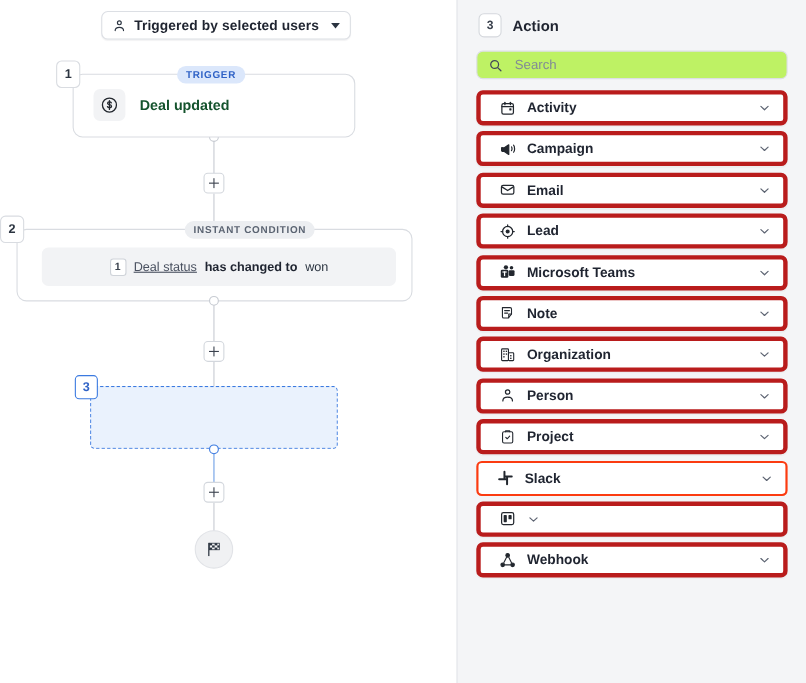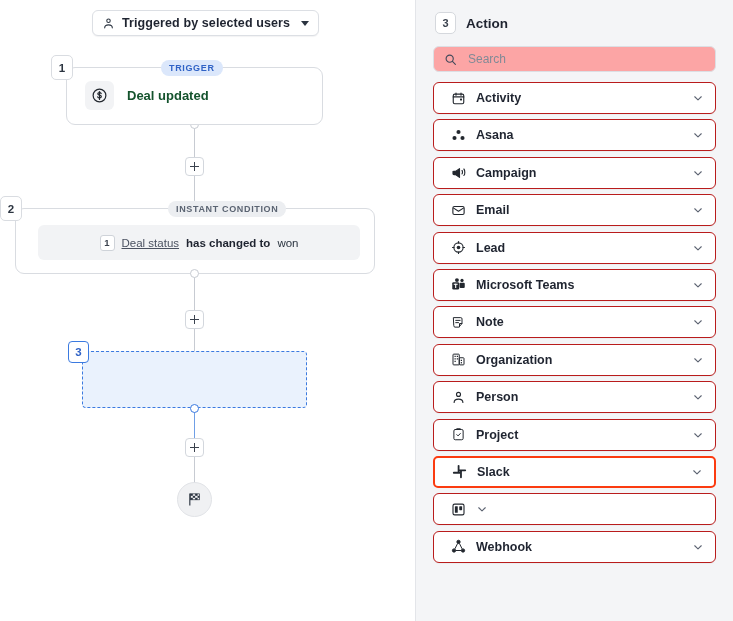--- a/index.html
+++ b/index.html
@@ -203,42 +203,42 @@
     border-radius: 5px;
     background: #ffffff;
     display: flex; align-items: center; justify-content: center;
     font-size: 11px; font-weight: 600; color: #3b424e;
   }
   .panel-title { font-size: 13.5px; font-weight: 700; color: #1f2430; }
 
   .search-wrap {
     margin: 0 9px 10px 9px;
     height: 26px;
-    background: #fca5a5;
+    background: #bef264;
     border: 1px solid #dcdfe4;
     border-radius: 6px;
     display: flex; align-items: center;
     gap: 9px;
     padding: 0 10px;
   }
   .search-wrap input {
     border: none; outline: none; background: transparent;
     font-family: "Liberation Sans", sans-serif;
     font-size: 12px; color: #1f2430;
     width: 100%;
   }
   .search-wrap input::placeholder { color: #818a96; }
 
   .acc-list { padding: 0 9px; }
   .acc-item {
     position: relative;
     height: 32px;
     margin-bottom: 5.4px;
     background: #ffffff;
-    border: 1px solid #b91c1c;
+    border: 4px solid #b91c1c;
     border-radius: 6px;
     display: flex;
     align-items: center;
     padding: 0 11px 0 16px;
     cursor: pointer;
     box-shadow: 0 1px 1px rgba(16,24,40,.035);
   }
   .acc-item .ic {
     width: 16px; height: 16px;
     display: flex; align-items: center; justify-content: center;
@@ -369,35 +369,20 @@
           </span>
           <span class="nm">Activity</span>
           <span class="chev">
             <svg width="12" height="12" viewBox="0 0 24 24" fill="none" stroke="#5d6472" stroke-width="2.2" stroke-linecap="round" stroke-linejoin="round">
               <path d="M5.5 9.5 12 15.6l6.5-6.1"></path>
             </svg>
           </span>
         </div>
         <div class="acc-item">
           <span class="ic">
-            <svg width="15" height="15" viewBox="0 0 24 24" fill="#22272e">
-              <circle cx="12" cy="6.3" r="3.3"></circle>
-              <circle cx="5.6" cy="16" r="3.3"></circle>
-              <circle cx="18.4" cy="16" r="3.3"></circle>
-            </svg>
-          </span>
-          <span class="nm">Asana</span>
-          <span class="chev">
-            <svg width="12" height="12" viewBox="0 0 24 24" fill="none" stroke="#5d6472" stroke-width="2.2" stroke-linecap="round" stroke-linejoin="round">
-              <path d="M5.5 9.5 12 15.6l6.5-6.1"></path>
-            </svg>
-          </span>
-        </div>
-        <div class="acc-item">
-          <span class="ic">
             <svg width="15" height="15" viewBox="0 0 24 24" fill="none" stroke="#22272e" stroke-width="1.8" stroke-linecap="round" stroke-linejoin="round">
               <path d="M3.2 10.2v3.6a1.6 1.6 0 0 0 1.6 1.6h2.4l6.4 4.4V5.8L7.2 10.2H4.8A1.6 1.6 0 0 0 3.2 10.2z" fill="#22272e" stroke="#22272e"></path>
               <path d="M17.6 8.8c1 1 1 4.4 0 5.4"></path>
               <path d="M20.6 6.4c2 2.2 2 9 0 10.2"></path>
             </svg>
           </span>
           <span class="nm">Campaign</span>
           <span class="chev">
             <svg width="12" height="12" viewBox="0 0 24 24" fill="none" stroke="#5d6472" stroke-width="2.2" stroke-linecap="round" stroke-linejoin="round">
               <path d="M5.5 9.5 12 15.6l6.5-6.1"></path>

